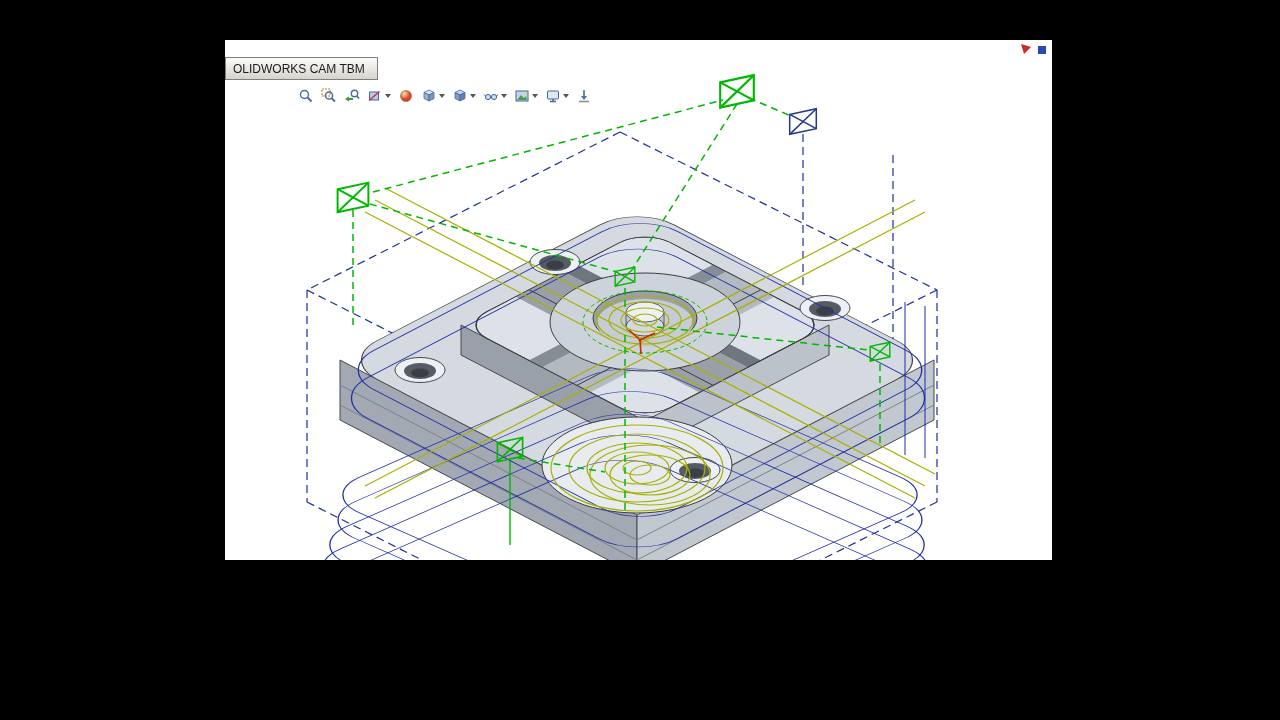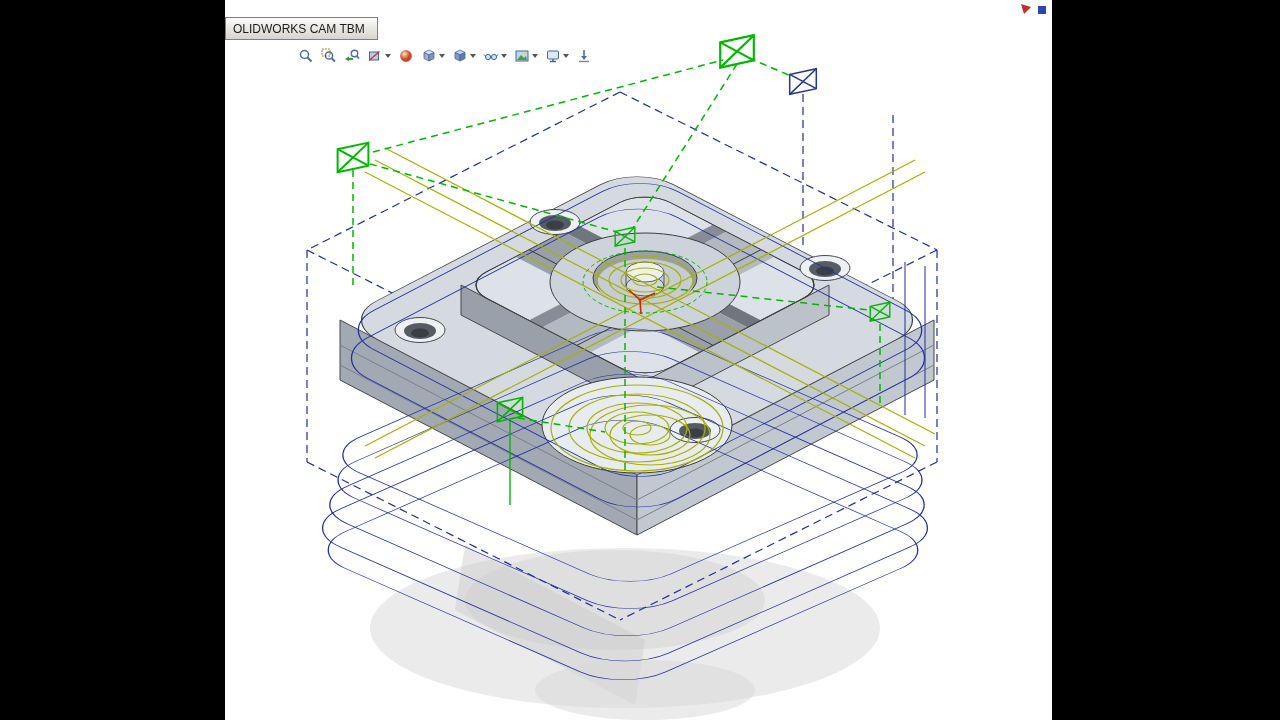--- a/index.html
+++ b/index.html
@@ -1,17 +1,17 @@
 <!DOCTYPE html>
 <html><head>
 <meta charset="utf-8">
 <style>
   html,body{margin:0;padding:0;background:#000;}
-  .stage{position:relative;width:1280px;height:720px;background:#fde047;overflow:hidden;
-         font-family:"Liberation Sans",sans-serif;}
+  .stage{position:relative;width:1280px;height:520px;background:#fde047;overflow:hidden;
+         font-family:"Liberation Sans",sans-serif;margin-top:40px;}
   .letterbox{position:absolute;top:0;bottom:0;background:#000;}
   .letterbox.left{left:0;width:225px;}
   .letterbox.right{right:0;width:228px;}
   .app-canvas{position:absolute;left:225px;top:0;width:827px;height:720px;background:#ffffff;}
   .doc-tab{position:absolute;left:0;top:17px;height:21px;padding:0 12px 0 7px;
            background:linear-gradient(#fbfbf9,#d7d4cc);border:1px solid #7f7f7f;
            display:flex;align-items:center;font-size:12px;color:#1b1b1b;z-index:5;}
   .mini-icons{position:absolute;right:4px;top:2px;display:flex;gap:2px;z-index:5;}
   .hud-toolbar{position:absolute;left:72px;top:44px;height:24px;display:flex;align-items:center;
                gap:5px;z-index:5;}

